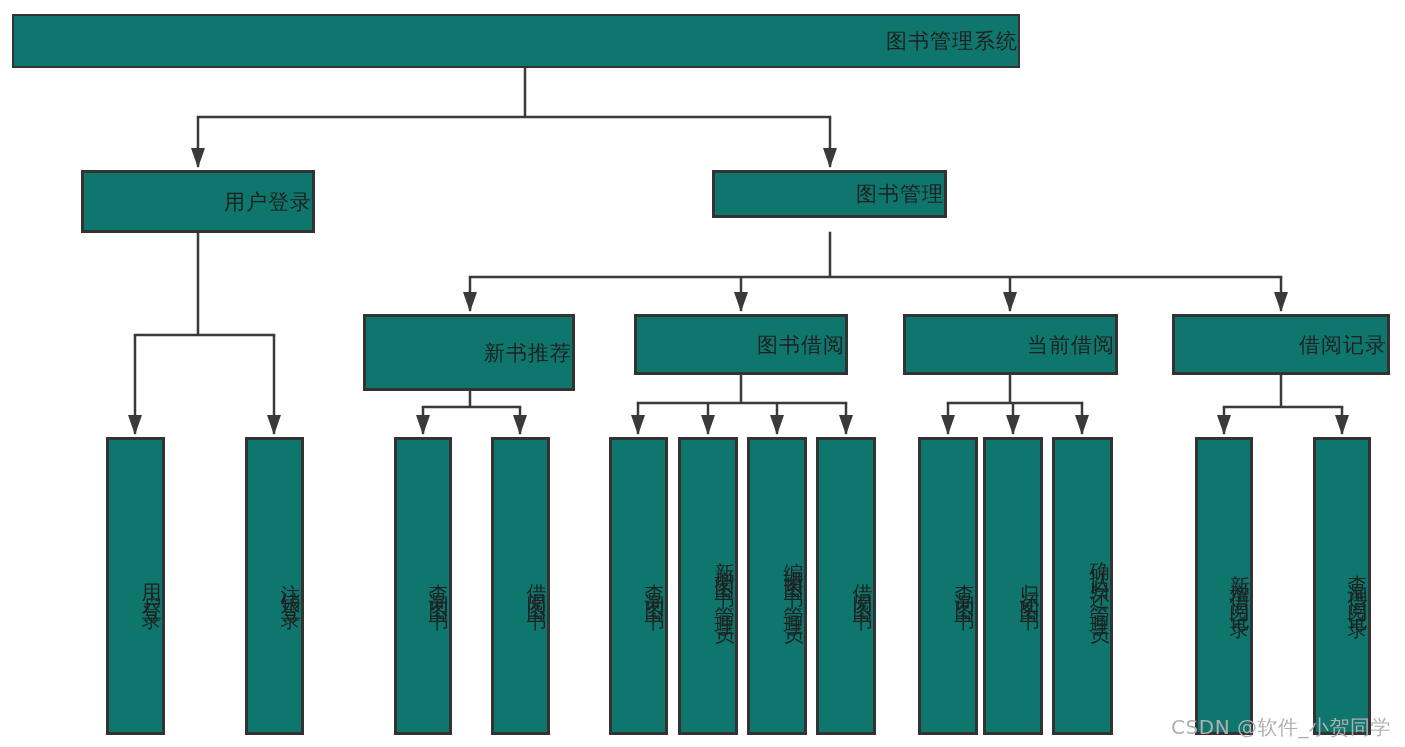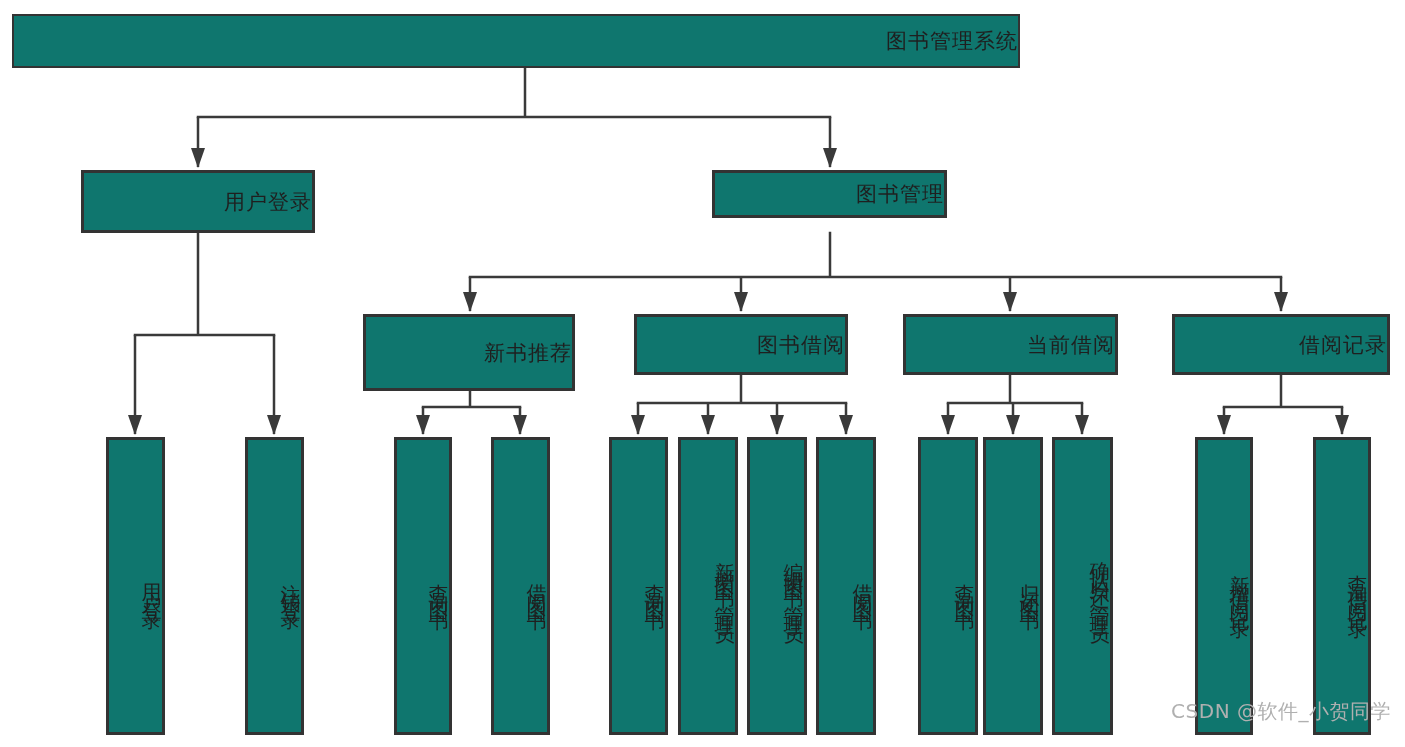--- a/index.html
+++ b/index.html
@@ -20,21 +20,21 @@
     color:var(--text,#1f1f1f);
     padding-left:45px;
   }
   .hbox { font-size:21px; letter-spacing:1px; white-space:nowrap; }
   .hbox.root { border-width:2px; }
   .vbox .vlbl {
     writing-mode:vertical-rl; text-orientation:mixed;
     font-size:20px; line-height:1; letter-spacing:9px;
   }
   .watermark {
-    position:absolute; right:14px; bottom:22px; z-index:5;
+    position:absolute; right:14px; bottom:6px; z-index:5;
     font-size:20px; letter-spacing:0.5px;
     color:var(--watermark,#b0b0b0); white-space:nowrap;
   }
 </style>
 </head>
 <body>
 
 <div class="stage">
 
   <svg class="connectors" width="1405" height="747" viewBox="0 0 1405 747" aria-hidden="true">

